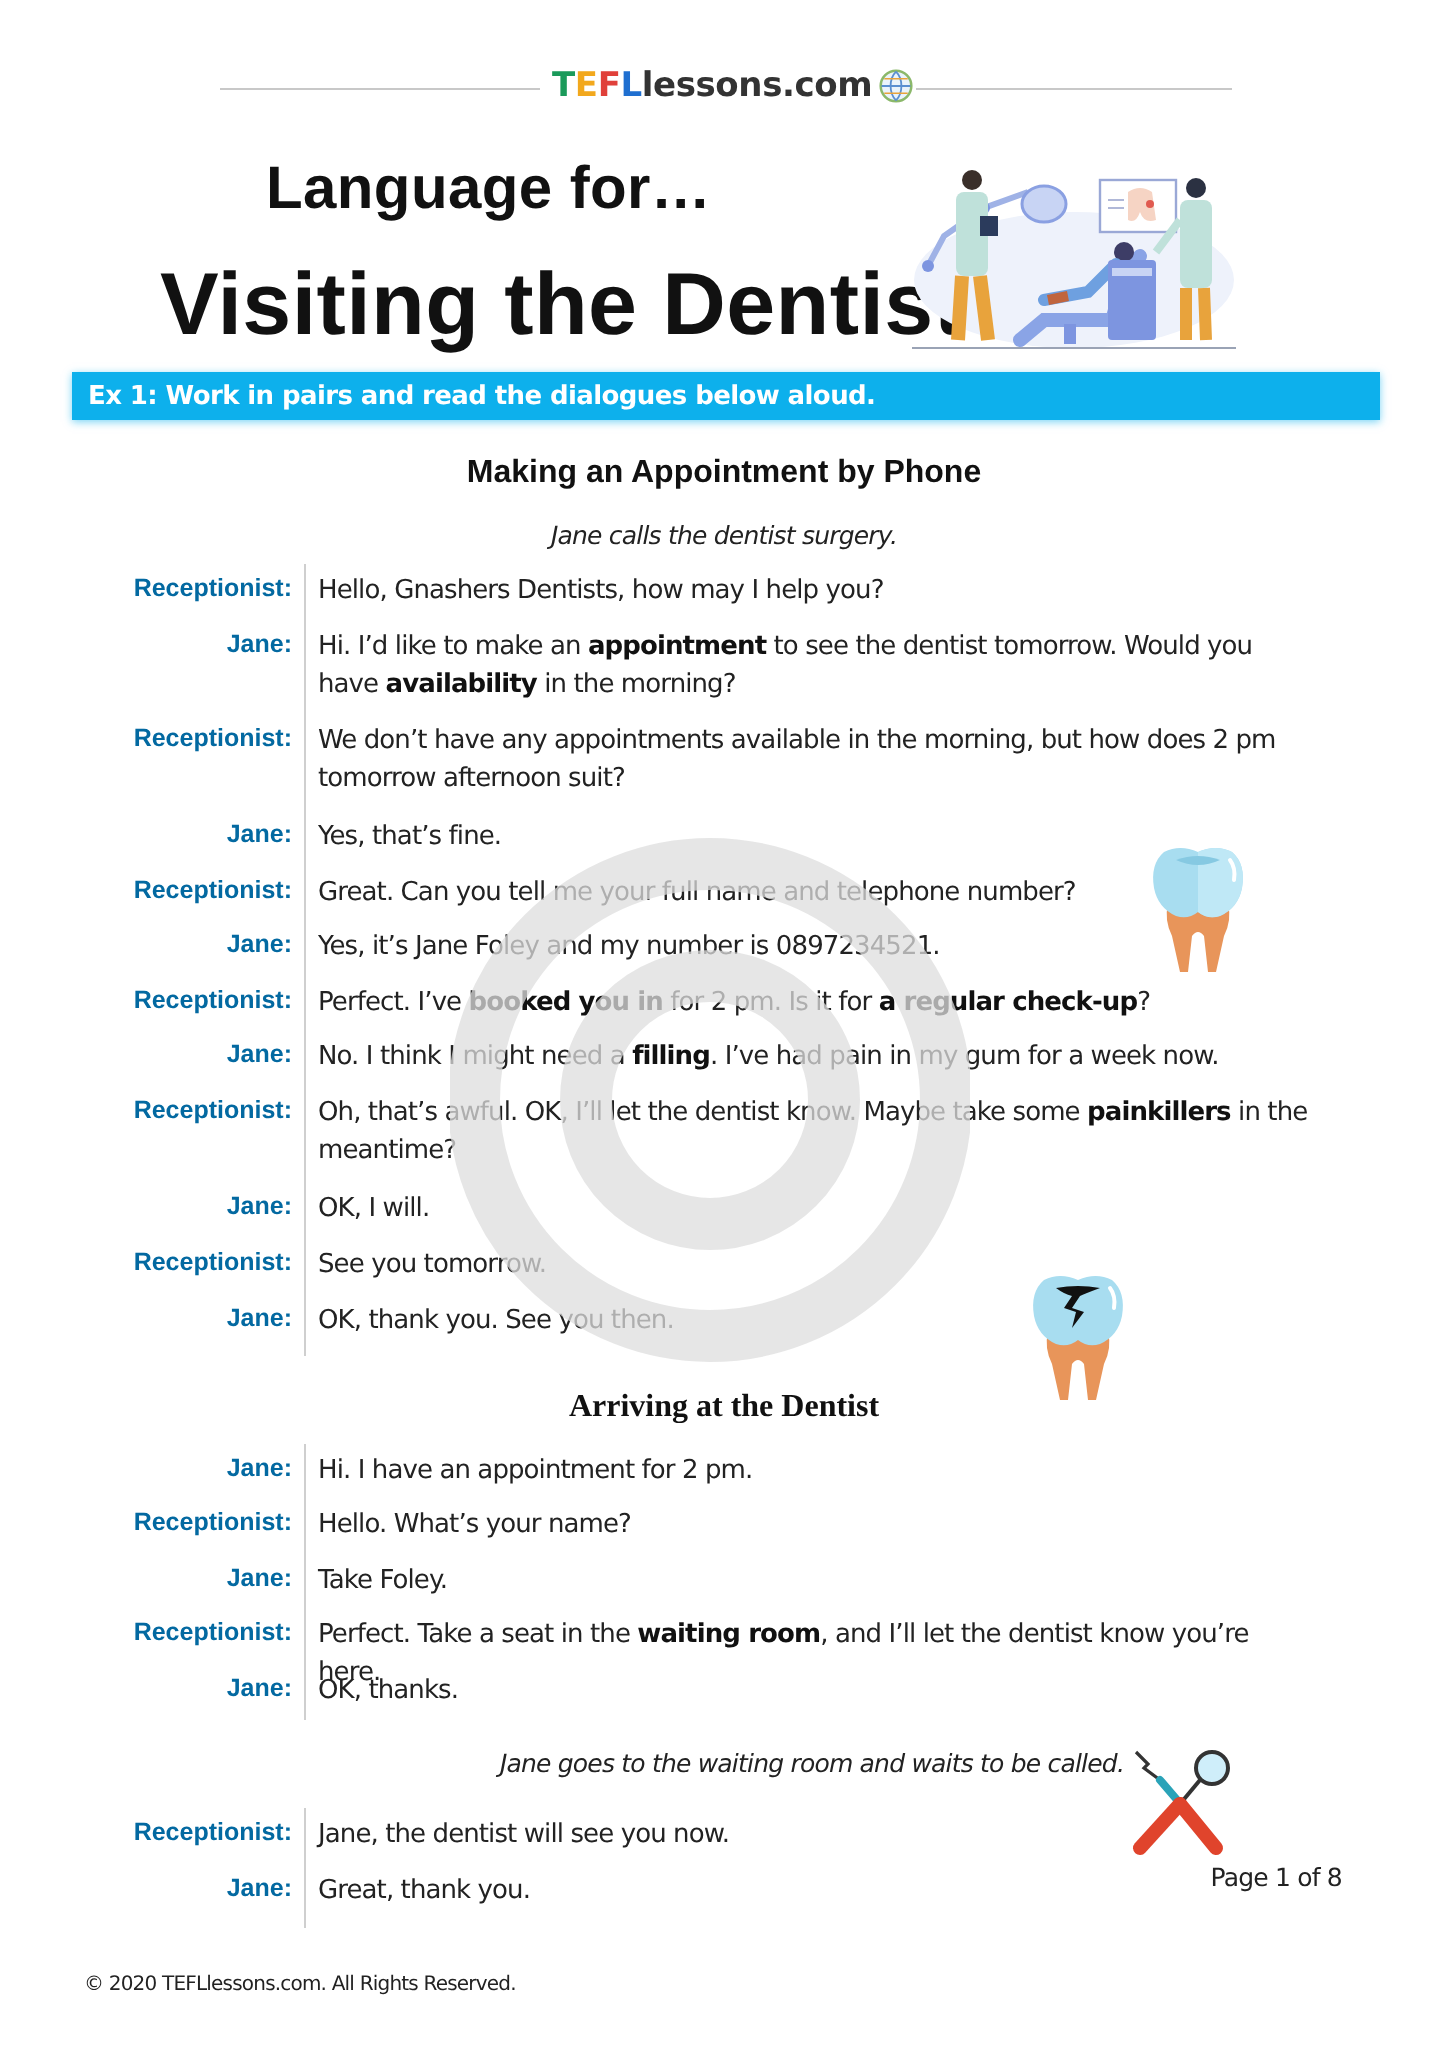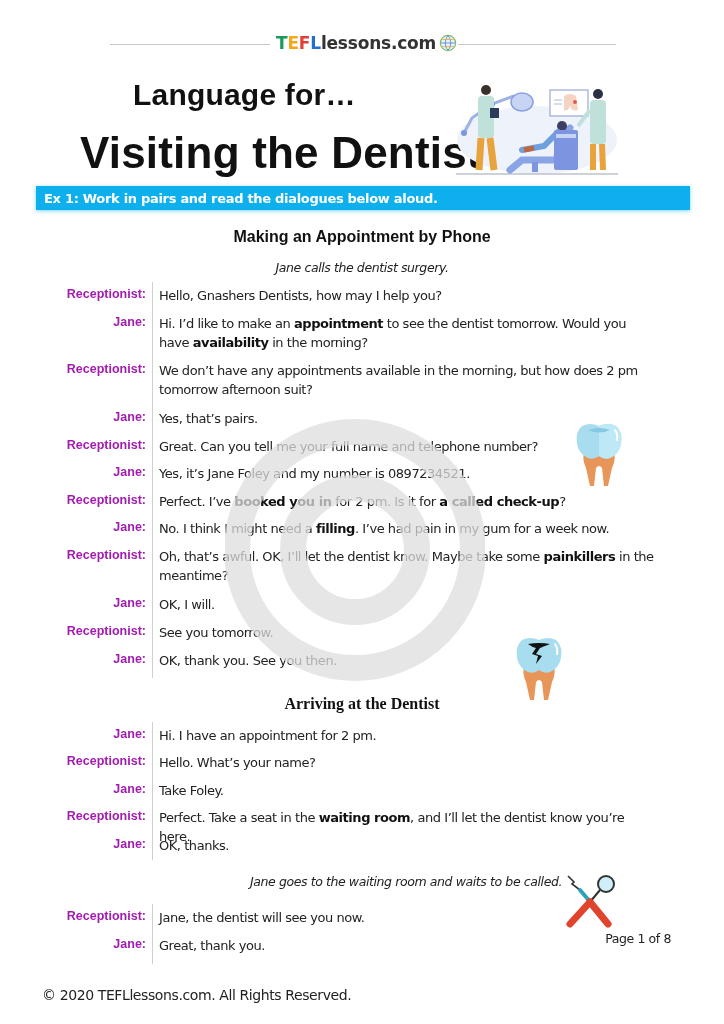--- a/index.html
+++ b/index.html
@@ -20,28 +20,28 @@
 
   .ex-bar { position: absolute; top: 186px; left: 36px; width: 654px; height: 24px; background: #0db0ec; box-shadow: 0 1px 4px rgba(13,176,236,0.55); display: flex; align-items: center; padding-left: 8px; }
   .ex-bar span { color: #ffffff; font-weight: bold; font-size: 13px; font-family: "DejaVu Sans", sans-serif; letter-spacing: -0.3px; }
 
   .section-title { position: absolute; left: 0; width: 724px; text-align: center; font-weight: bold; font-size: 16px; color: #111; }
   .stage { position: absolute; left: 0; width: 724px; text-align: center; font-style: italic; font-size: 12.5px; color: #222; font-family: "DejaVu Sans", sans-serif; letter-spacing: -0.4px; }
 
   .dialogue { position: absolute; left: 40px; width: 620px; }
   .divider { position: absolute; left: 112px; width: 1px; background: #cfcfcf; }
   .row { position: absolute; left: 0; width: 620px; display: flex; }
-  .speaker { width: 106px; text-align: right; font-weight: bold; font-size: 12.5px; color: #a21caf; padding-top: 1px; }
+  .speaker { width: 106px; text-align: right; font-weight: bold; font-size: 12.5px; color: #0369a1; padding-top: 1px; }
   .line { position: absolute; left: 119px; width: 495px; font-size: 13px; line-height: 19px; color: #222; font-family: "DejaVu Sans", sans-serif; letter-spacing: -0.45px; }
   .line b { font-weight: bold; color: #111; }
 
   .watermark { position: absolute; left: 225px; top: 400px; width: 260px; height: 300px; pointer-events: none; }
   .deco { position: absolute; pointer-events: none; }
 
-  .footer-left { position: absolute; top: 987px; left: 42px; font-size: 14px; color: #222; font-family: "DejaVu Sans", sans-serif; letter-spacing: -0.4px; }
+  .footer-left { position: absolute; top: 987px; left: 42px; font-size: 10px; color: #222; font-family: "DejaVu Sans", sans-serif; letter-spacing: -0.4px; }
   .footer-right { position: absolute; top: 931px; right: 53px; font-size: 12.5px; color: #222; font-family: "DejaVu Sans", sans-serif; letter-spacing: -0.4px; }
 </style>
 </head>
 <body>
 
 <div class="header-rule left"></div>
 <div class="header-rule right"></div>
 <div class="brand">
   <span class="t">T</span>
     <span class="e">E</span>
@@ -111,33 +111,33 @@
   <div class="row" style="top:32px;">
     <div class="speaker">Jane:</div>
     <div class="line"><span>Hi. I’d like to make an </span><b>appointment</b><span> to see the dentist tomorrow. Would you have </span><b>availability</b><span> in the morning?</span></div>
   </div>
   <div class="row" style="top:79px;">
     <div class="speaker">Receptionist:</div>
     <div class="line">We don’t have any appointments available in the morning, but how does 2 pm tomorrow afternoon suit?</div>
   </div>
   <div class="row" style="top:127px;">
     <div class="speaker">Jane:</div>
-    <div class="line">Yes, that’s pairs.</div>
+    <div class="line">Yes, that’s fine.</div>
   </div>
   <div class="row" style="top:155px;">
     <div class="speaker">Receptionist:</div>
     <div class="line">Great. Can you tell me your full name and telephone number?</div>
   </div>
   <div class="row" style="top:182px;">
     <div class="speaker">Jane:</div>
     <div class="line">Yes, it’s Jane Foley and my number is 0897234521.</div>
   </div>
   <div class="row" style="top:210px;">
     <div class="speaker">Receptionist:</div>
-    <div class="line"><span>Perfect. I’ve </span><b>booked you in</b><span> for 2 pm. Is it for </span><b>a called check-up</b><span>?</span></div>
+    <div class="line"><span>Perfect. I’ve </span><b>booked you in</b><span> for 2 pm. Is it for </span><b>a regular check-up</b><span>?</span></div>
   </div>
   <div class="row" style="top:237px;">
     <div class="speaker">Jane:</div>
     <div class="line"><span>No. I think I might need a </span><b>filling</b><span>. I’ve had pain in my gum for a week now.</span></div>
   </div>
   <div class="row" style="top:265px;">
     <div class="speaker">Receptionist:</div>
     <div class="line"><span>Oh, that’s awful. OK, I’ll let the dentist know. Maybe take some </span><b>painkillers</b><span> in the meantime?</span></div>
   </div>
   <div class="row" style="top:313px;">

